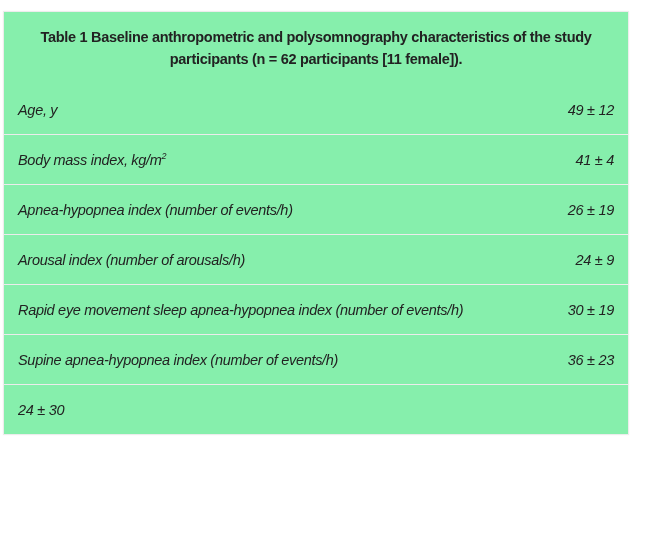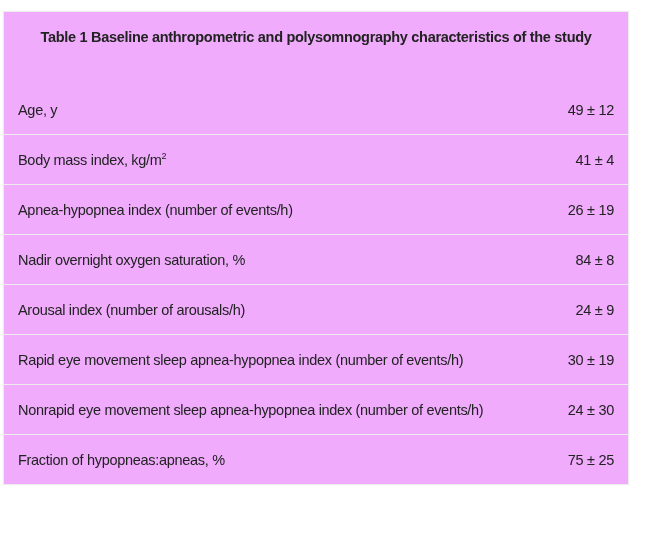--- a/index.html
+++ b/index.html
@@ -15,41 +15,42 @@
       font-family: "Liberation Sans", "DejaVu Sans", sans-serif;
       color: #222222;
     }
     .table-wrap {
       position: absolute;
       left: 3px;
       top: 11px;
       width: 624px;
       border: 1px solid #ececec;
       box-shadow: 0 0 2px rgba(0,0,0,0.04);
-      background: #f0abfc;
+      background: #86efac;
     }
     .caption {
       text-align: center;
       font-weight: bold;
       font-size: 14.5px;
       line-height: 22px;
       padding: 14px 20px 0 20px;
       height: 59px;
       box-sizing: content-box;
       letter-spacing: -0.3px;
     }
     .row {
       display: flex;
       justify-content: space-between;
       align-items: center;
       height: 49px;
       border-top: 1px solid #ececec;
       padding: 0 14px 0 14px;
       font-size: 14.5px;
       letter-spacing: -0.3px;
+      font-style: italic;
     }
     .row:first-of-type {
       border-top: none;
     }
     .row .label {
       flex: 1;
     }
     .row .value {
       white-space: nowrap;
       text-align: left;
@@ -59,47 +60,43 @@
       vertical-align: super;
       line-height: 0;
     }
   </style>
 </head>
 <body>
 
 <div class="table-wrap">
   <div class="caption">
     <div>Table 1 Baseline anthropometric and polysomnography characteristics of the study</div>
+    <div>participants (n = 62 participants [11 female]).</div>
   </div>
 
   <div class="row" style="border-top:none;">
     <span class="label">Age, y</span>
     <span class="value">49 ± 12</span>
   </div>
   <div class="row">
     <span class="label"><span>Body mass index, kg/m</span><sup>2</sup></span>
     <span class="value">41 ± 4</span>
   </div>
   <div class="row">
     <span class="label">Apnea-hypopnea index (number of events/h)</span>
     <span class="value">26 ± 19</span>
   </div>
   <div class="row">
-    <span class="label">Nadir overnight oxygen saturation, %</span>
-    <span class="value">84 ± 8</span>
-  </div>
-  <div class="row">
     <span class="label">Arousal index (number of arousals/h)</span>
     <span class="value">24 ± 9</span>
   </div>
   <div class="row">
     <span class="label">Rapid eye movement sleep apnea-hypopnea index (number of events/h)</span>
     <span class="value">30 ± 19</span>
   </div>
   <div class="row">
-    <span class="label">Nonrapid eye movement sleep apnea-hypopnea index (number of events/h)</span>
-    <span class="value">24 ± 30</span>
+    <span class="label">Supine apnea-hypopnea index (number of events/h)</span>
+    <span class="value">36 ± 23</span>
   </div>
   <div class="row">
-    <span class="label">Fraction of hypopneas:apneas, %</span>
-    <span class="value">75 ± 25</span>
+    <span class="value">24 ± 30</span>
   </div>
 </div>
 
 </body></html>

